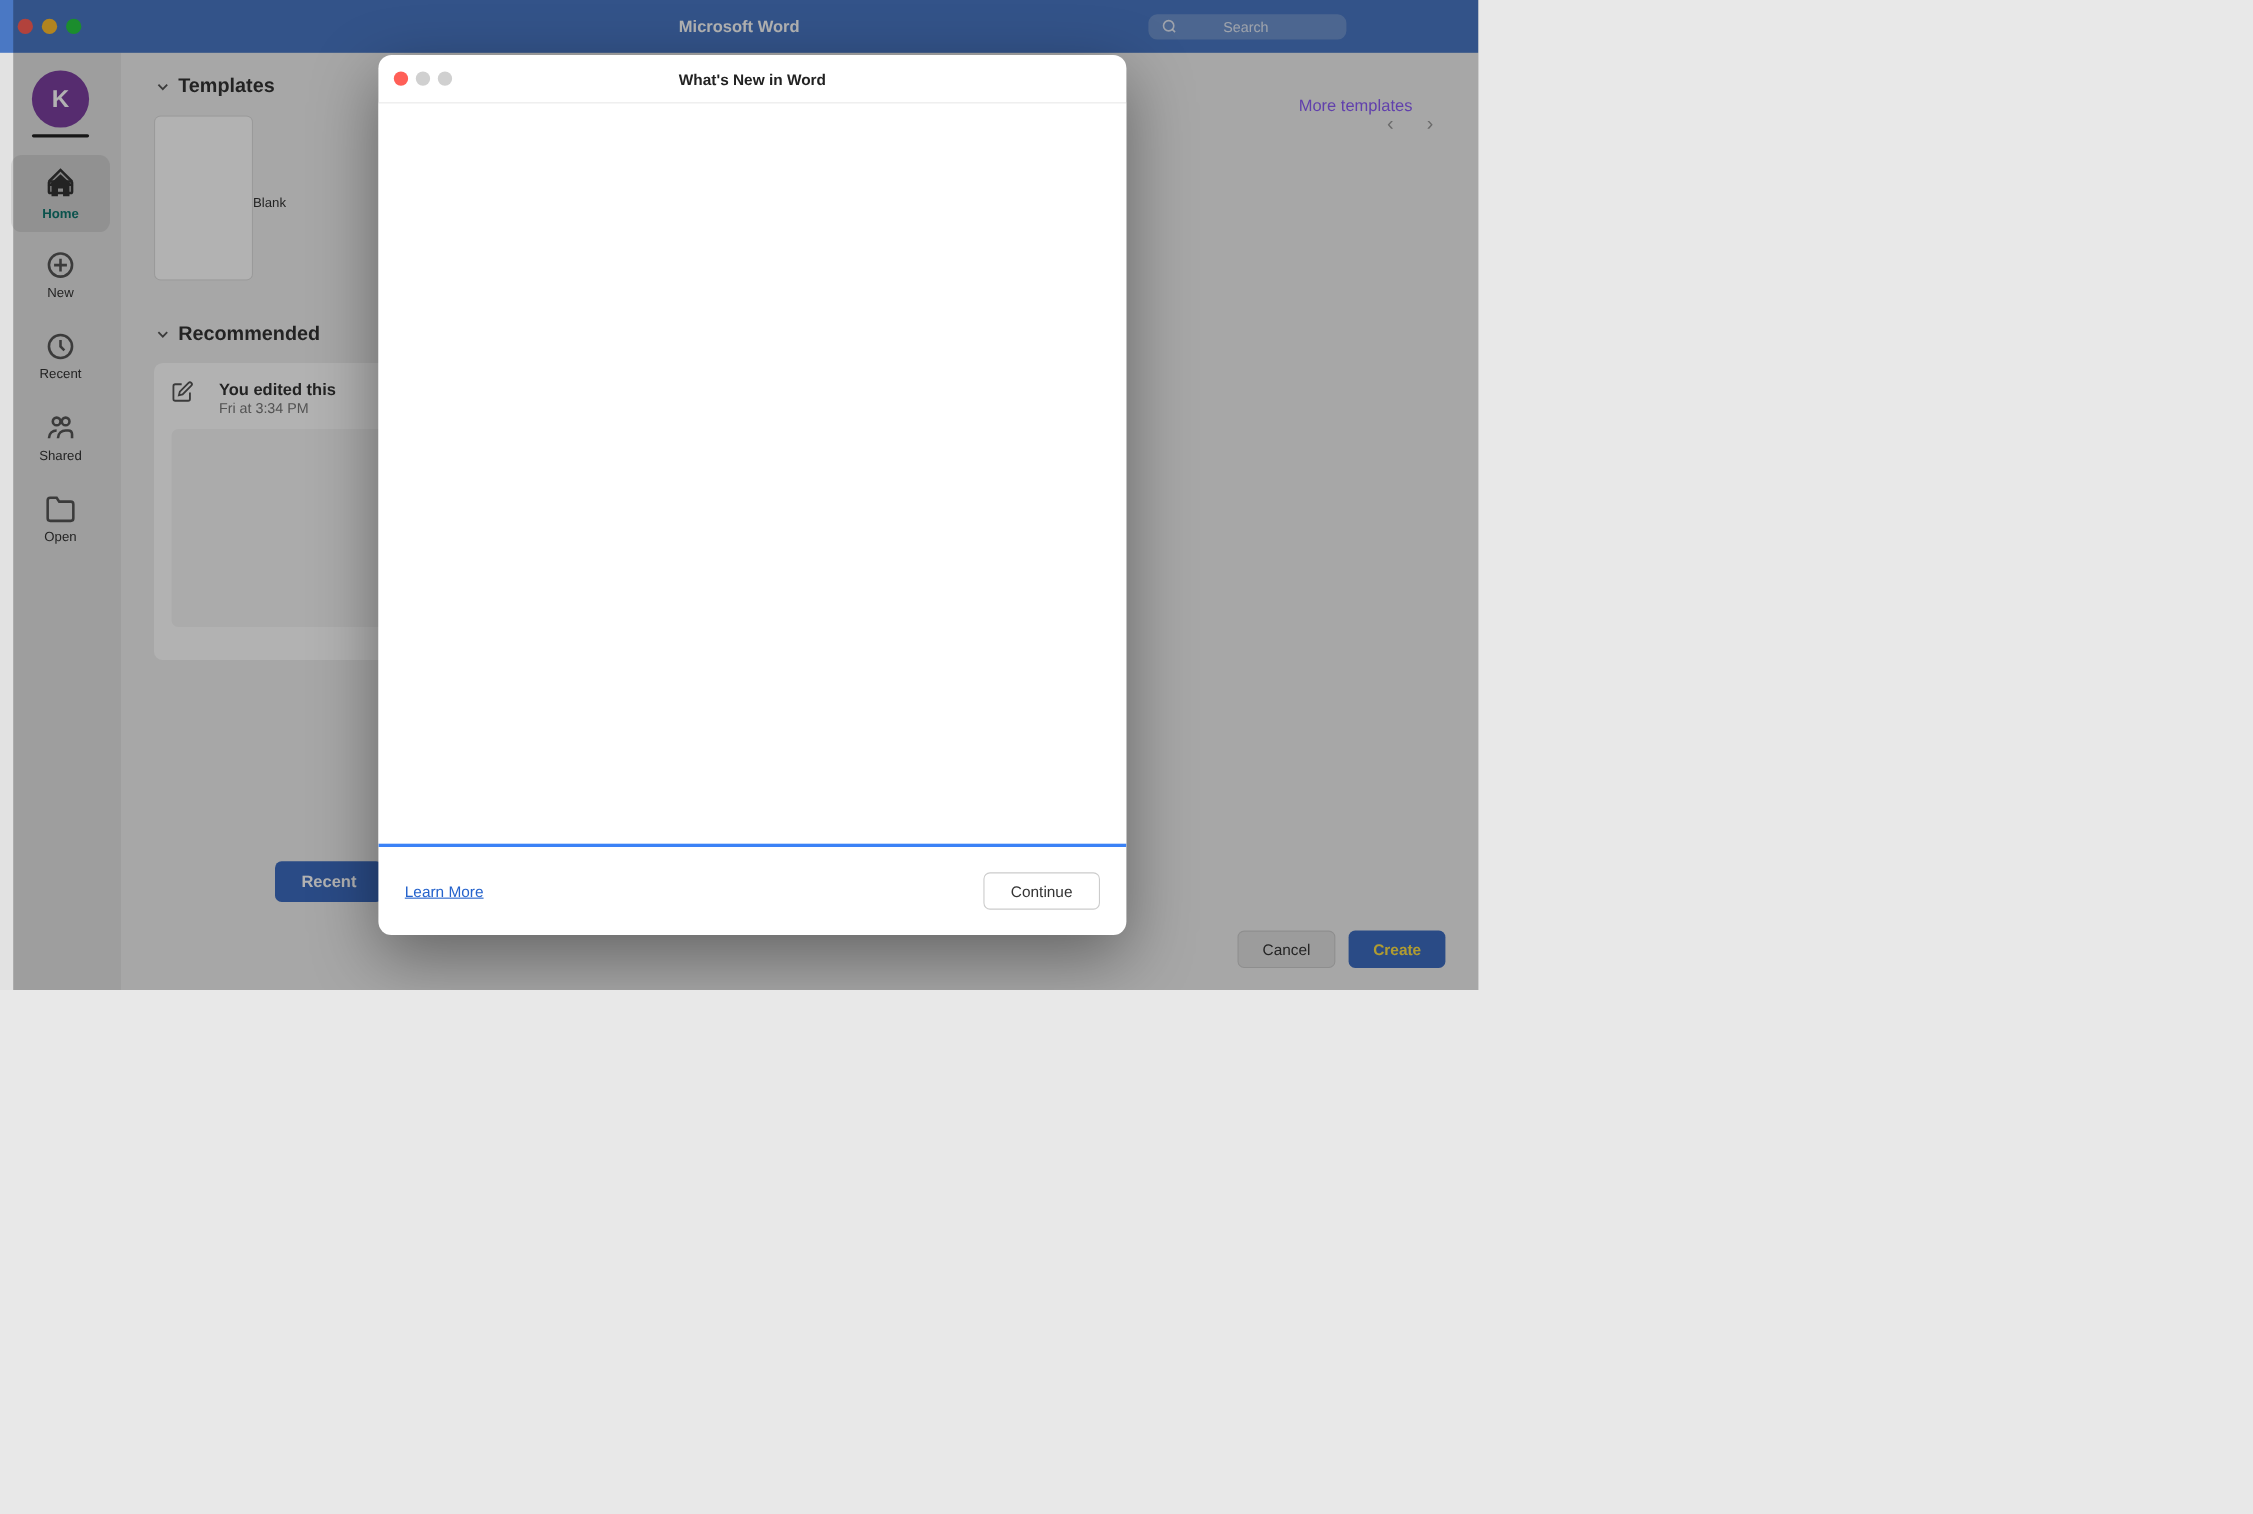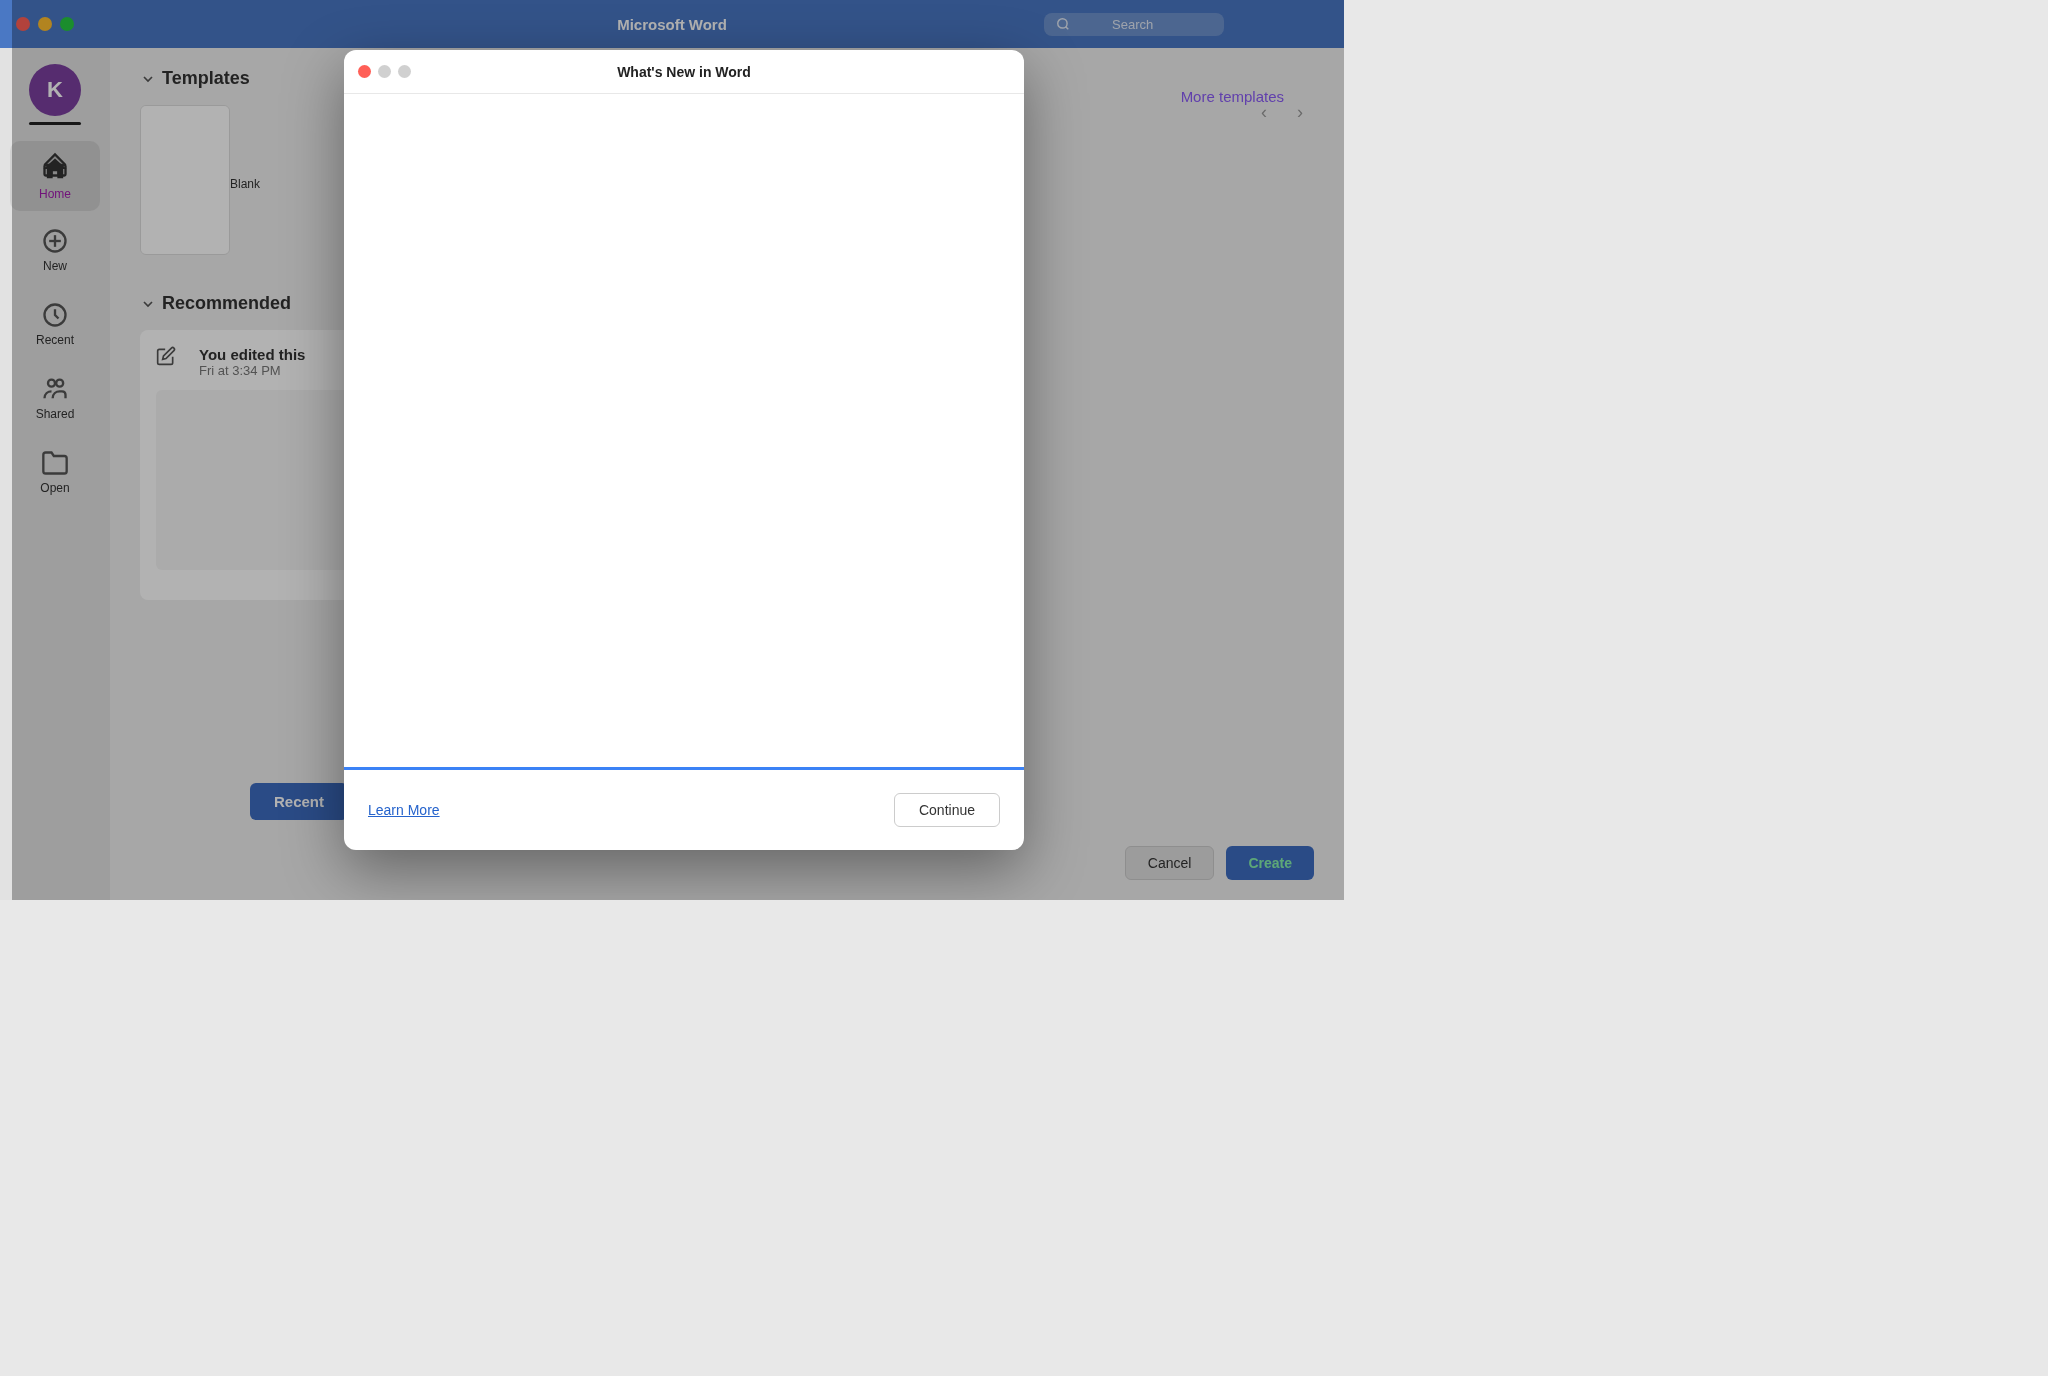--- a/index.html
+++ b/index.html
@@ -112,22 +112,22 @@
     }
     .sidebar-item svg {
       width: 28px;
       height: 28px;
     }
     .sidebar-item-label {
       font-size: 12px;
       color: #333;
     }
     .sidebar-item.active .sidebar-item-label {
-      color: #a21caf;
-      font-weight: 400;
+      color: #0f766e;
+      font-weight: 700;
     }
 
     
     .content-area {
       flex: 1;
       background: #f0f0f0;
       overflow: auto;
       position: relative;
       padding: 20px 30px;
     }
@@ -289,21 +289,21 @@
       cursor: pointer;
     }
     .bottom-btn-cancel {
       background: #e0e0e0;
       border: 1px solid #ccc;
       color: #333;
     }
     .bottom-btn-create {
       background: #3d6cc0;
       border: none;
-      color: #86efac;
+      color: #fde047;
       font-weight: 600;
     }
 
     
     .modal-overlay {
       position: absolute;
       top: 0;
       left: 12px;
       width: 100%;
       height: 100%;

